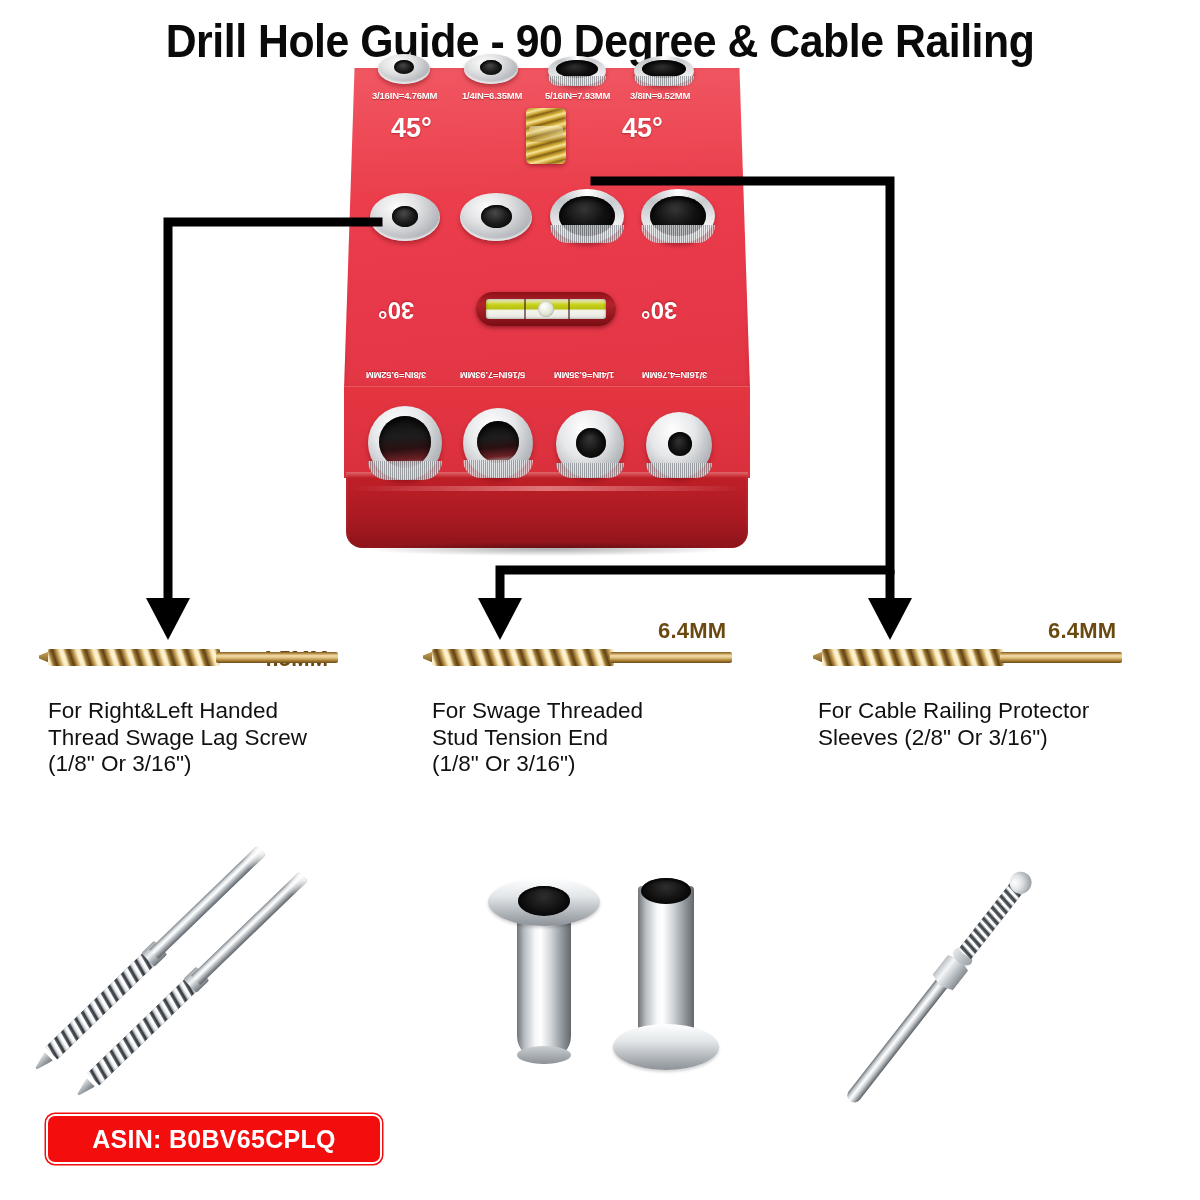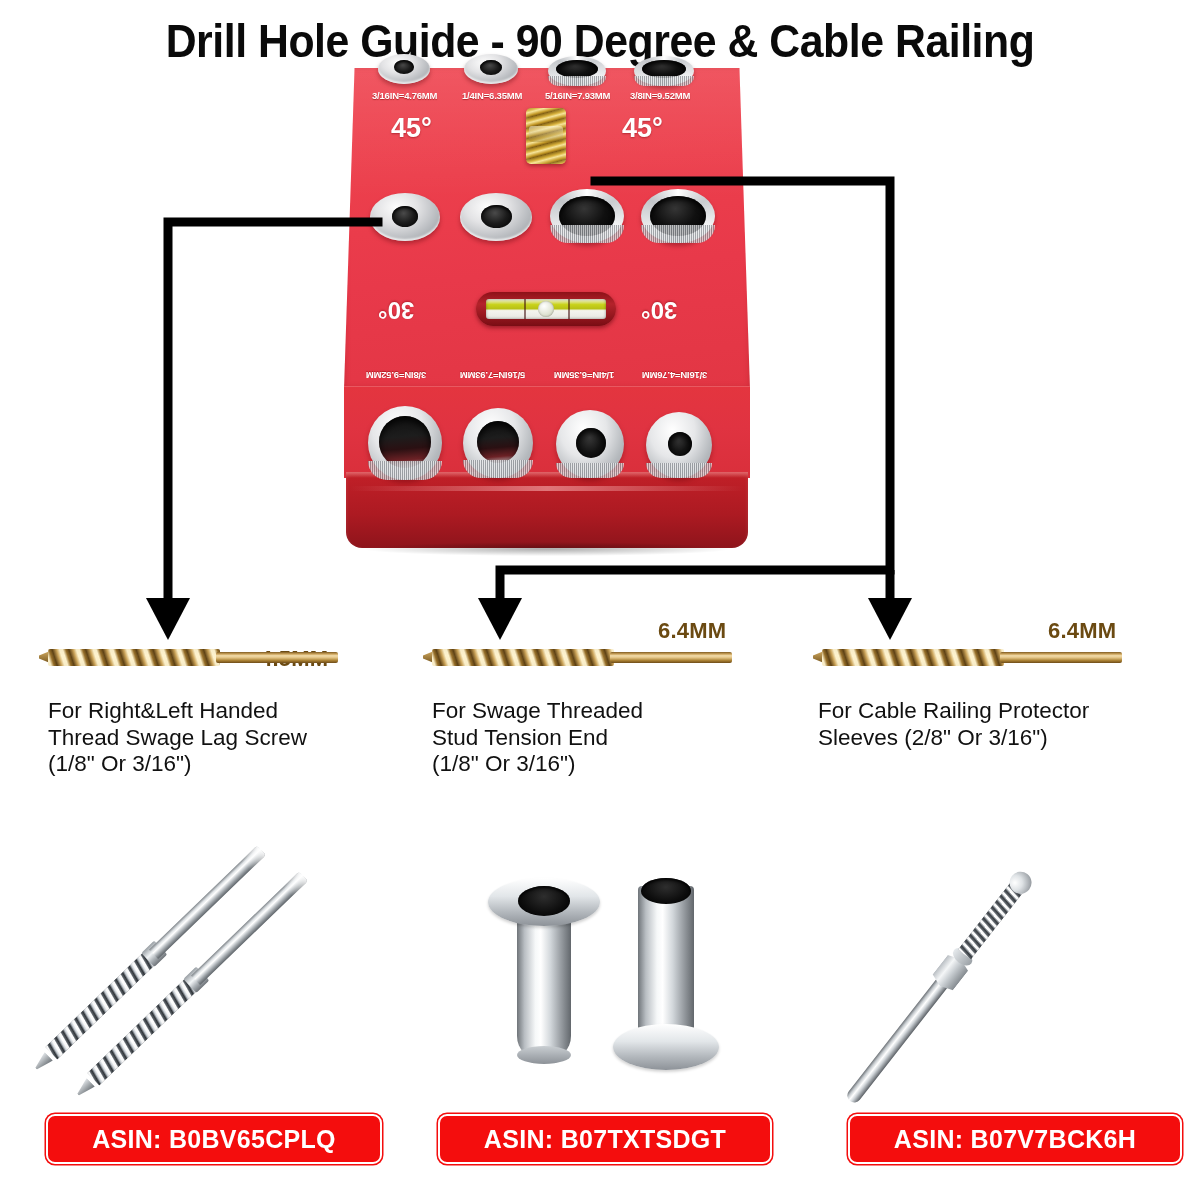--- a/index.html
+++ b/index.html
@@ -428,40 +428,34 @@
       <div class="bore" style="top:22px;width:52px;height:30px;"></div>
     </div>
 
     <div class="sleeve" style="left:146px;top:22px;width:120px;height:210px;">
       <div class="tube" style="top:14px;width:56px;height:160px;border-radius:4px;"></div>
       <div class="flange" style="top:152px;width:106px;height:46px;"></div>
       <div class="bore" style="top:6px;width:50px;height:26px;"></div>
     </div>
   </div>
 
-  <div class="asin" style="left:438px;top:1114px;width:330px;">
-    <span>ASIN: B07TXTSDGT</span>
-  </div>
 
   <div class="mmtag" style="left:1048px;top:618px;">6.4MM</div>
   <div class="bit" style="left:822px;top:648px;width:300px;">
     <div class="tip"></div>
     <div class="flute" style="width:182px;"></div>
     <div class="shank" style="width:122px;"></div>
   </div>
   <div class="desc" style="left:818px;top:698px;width:382px;">For Cable Railing Protector
 Sleeves (2/8" Or 3/16")</div>
 
   <div class="prod" style="left:840px;top:800px;width:320px;height:300px;">
     <div class="stud" style="left:10px;top:288px;transform:rotate(-52deg);">
       <div class="swage"></div>
       <div class="nut"></div>
       <div class="washer"></div>
       <div class="threadrod"></div>
       <div class="ball"></div>
     </div>
   </div>
 
-  <div class="asin" style="left:848px;top:1114px;width:330px;">
-    <span>ASIN: B07V7BCK6H</span>
-  </div>
 
 </div>
 
 </body></html>

